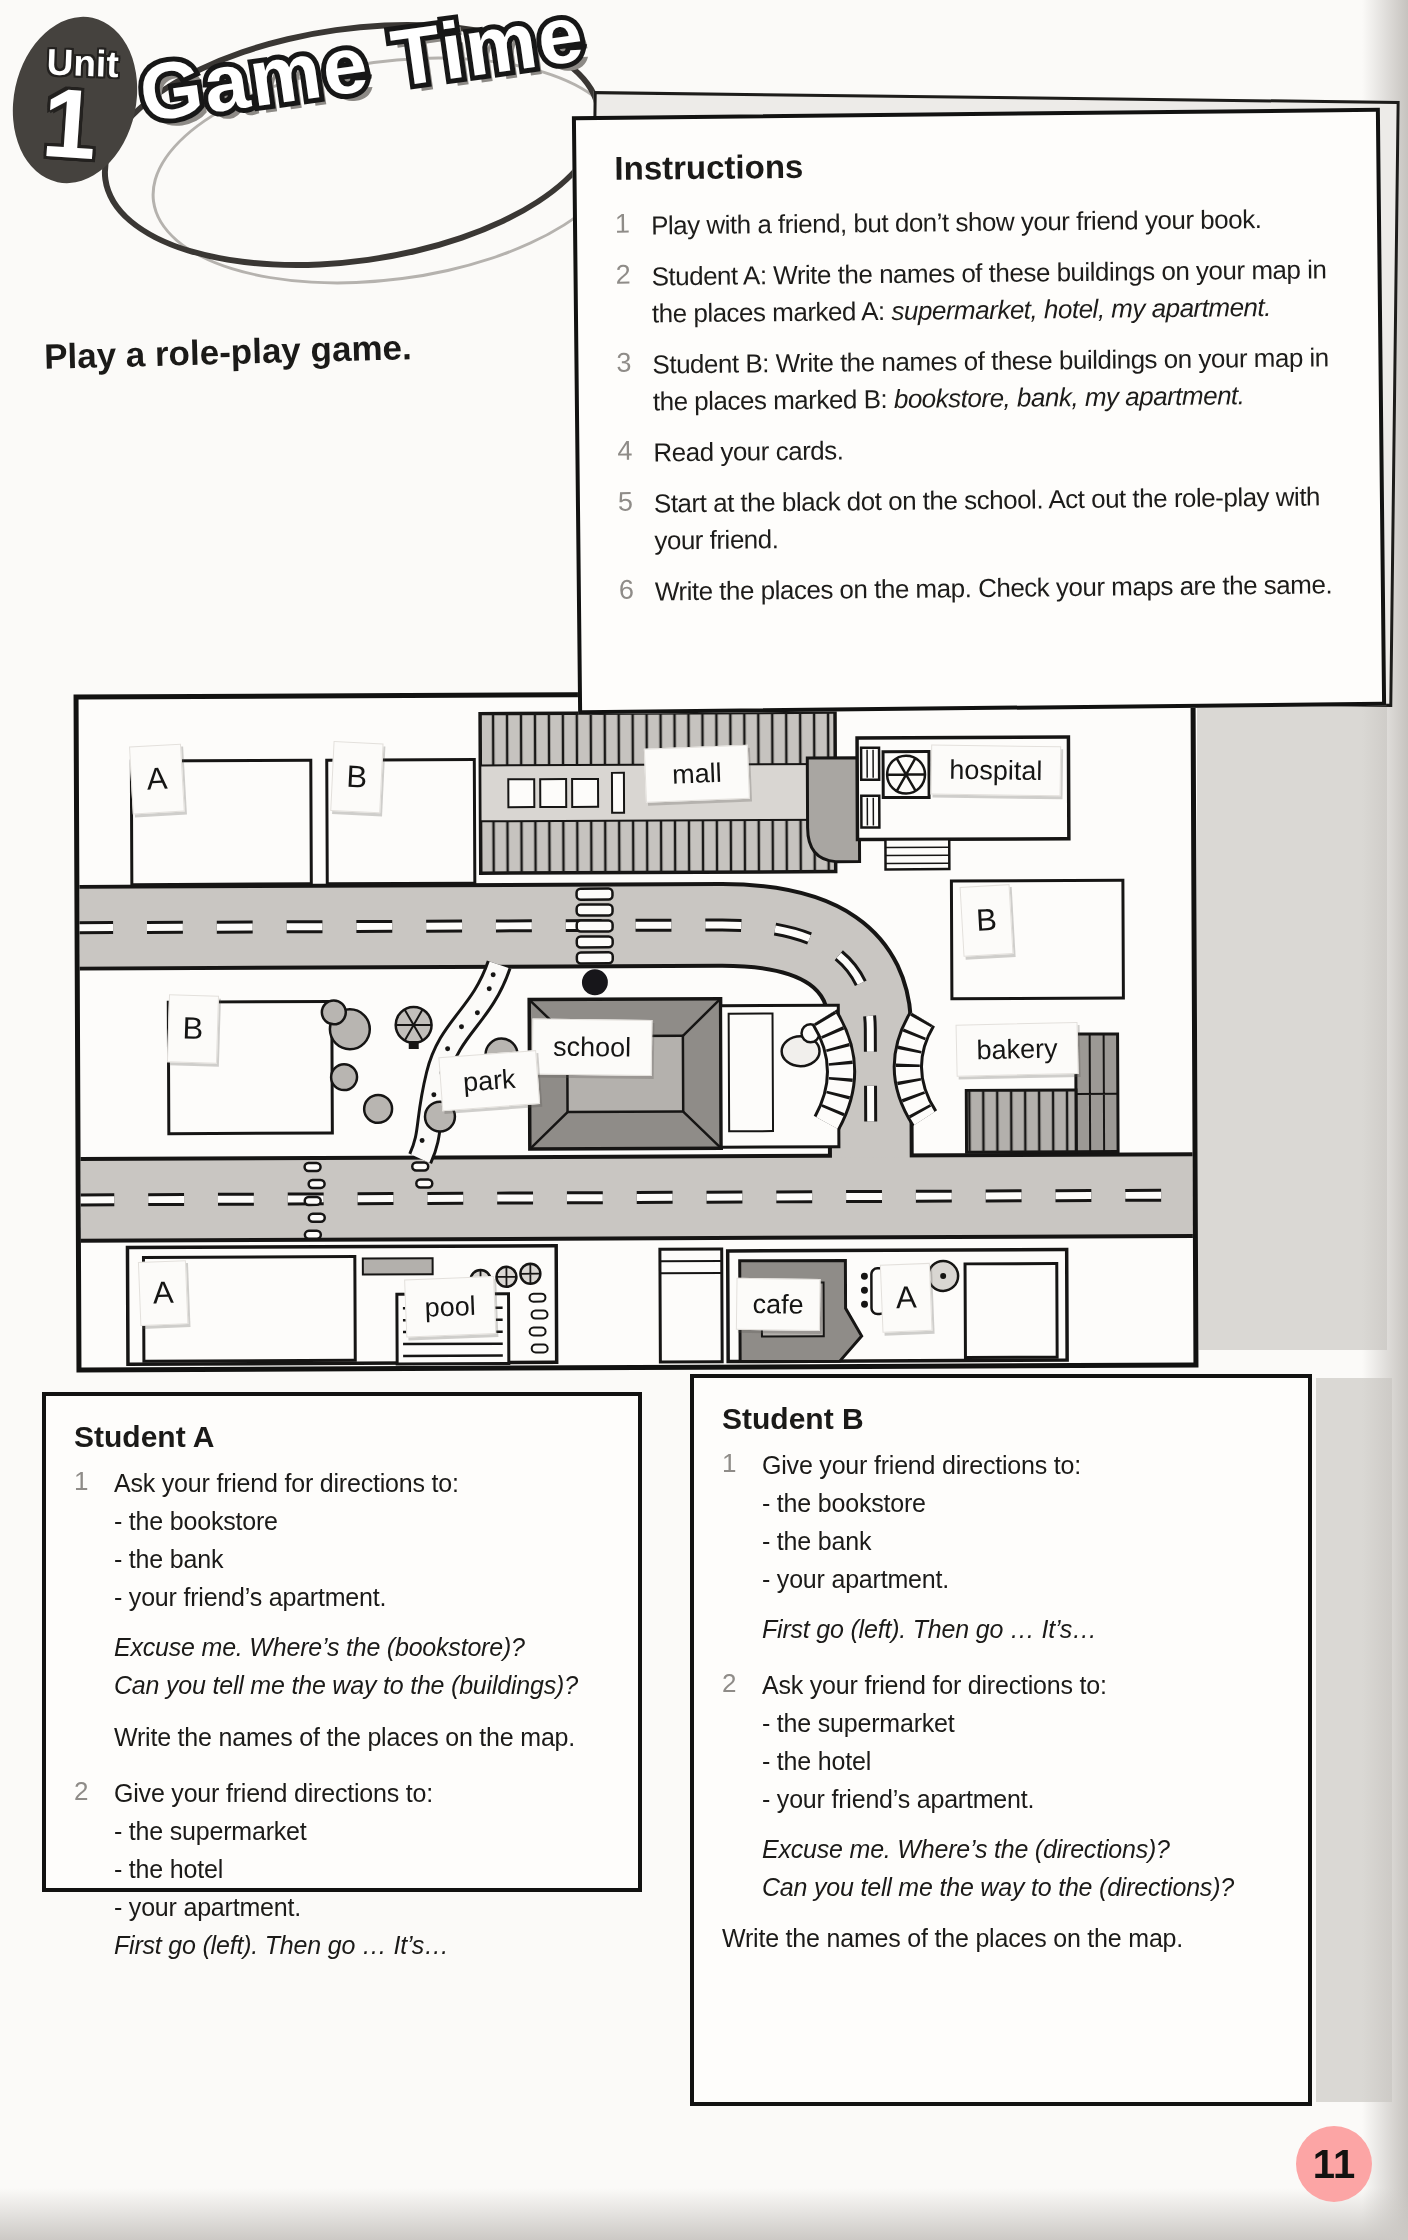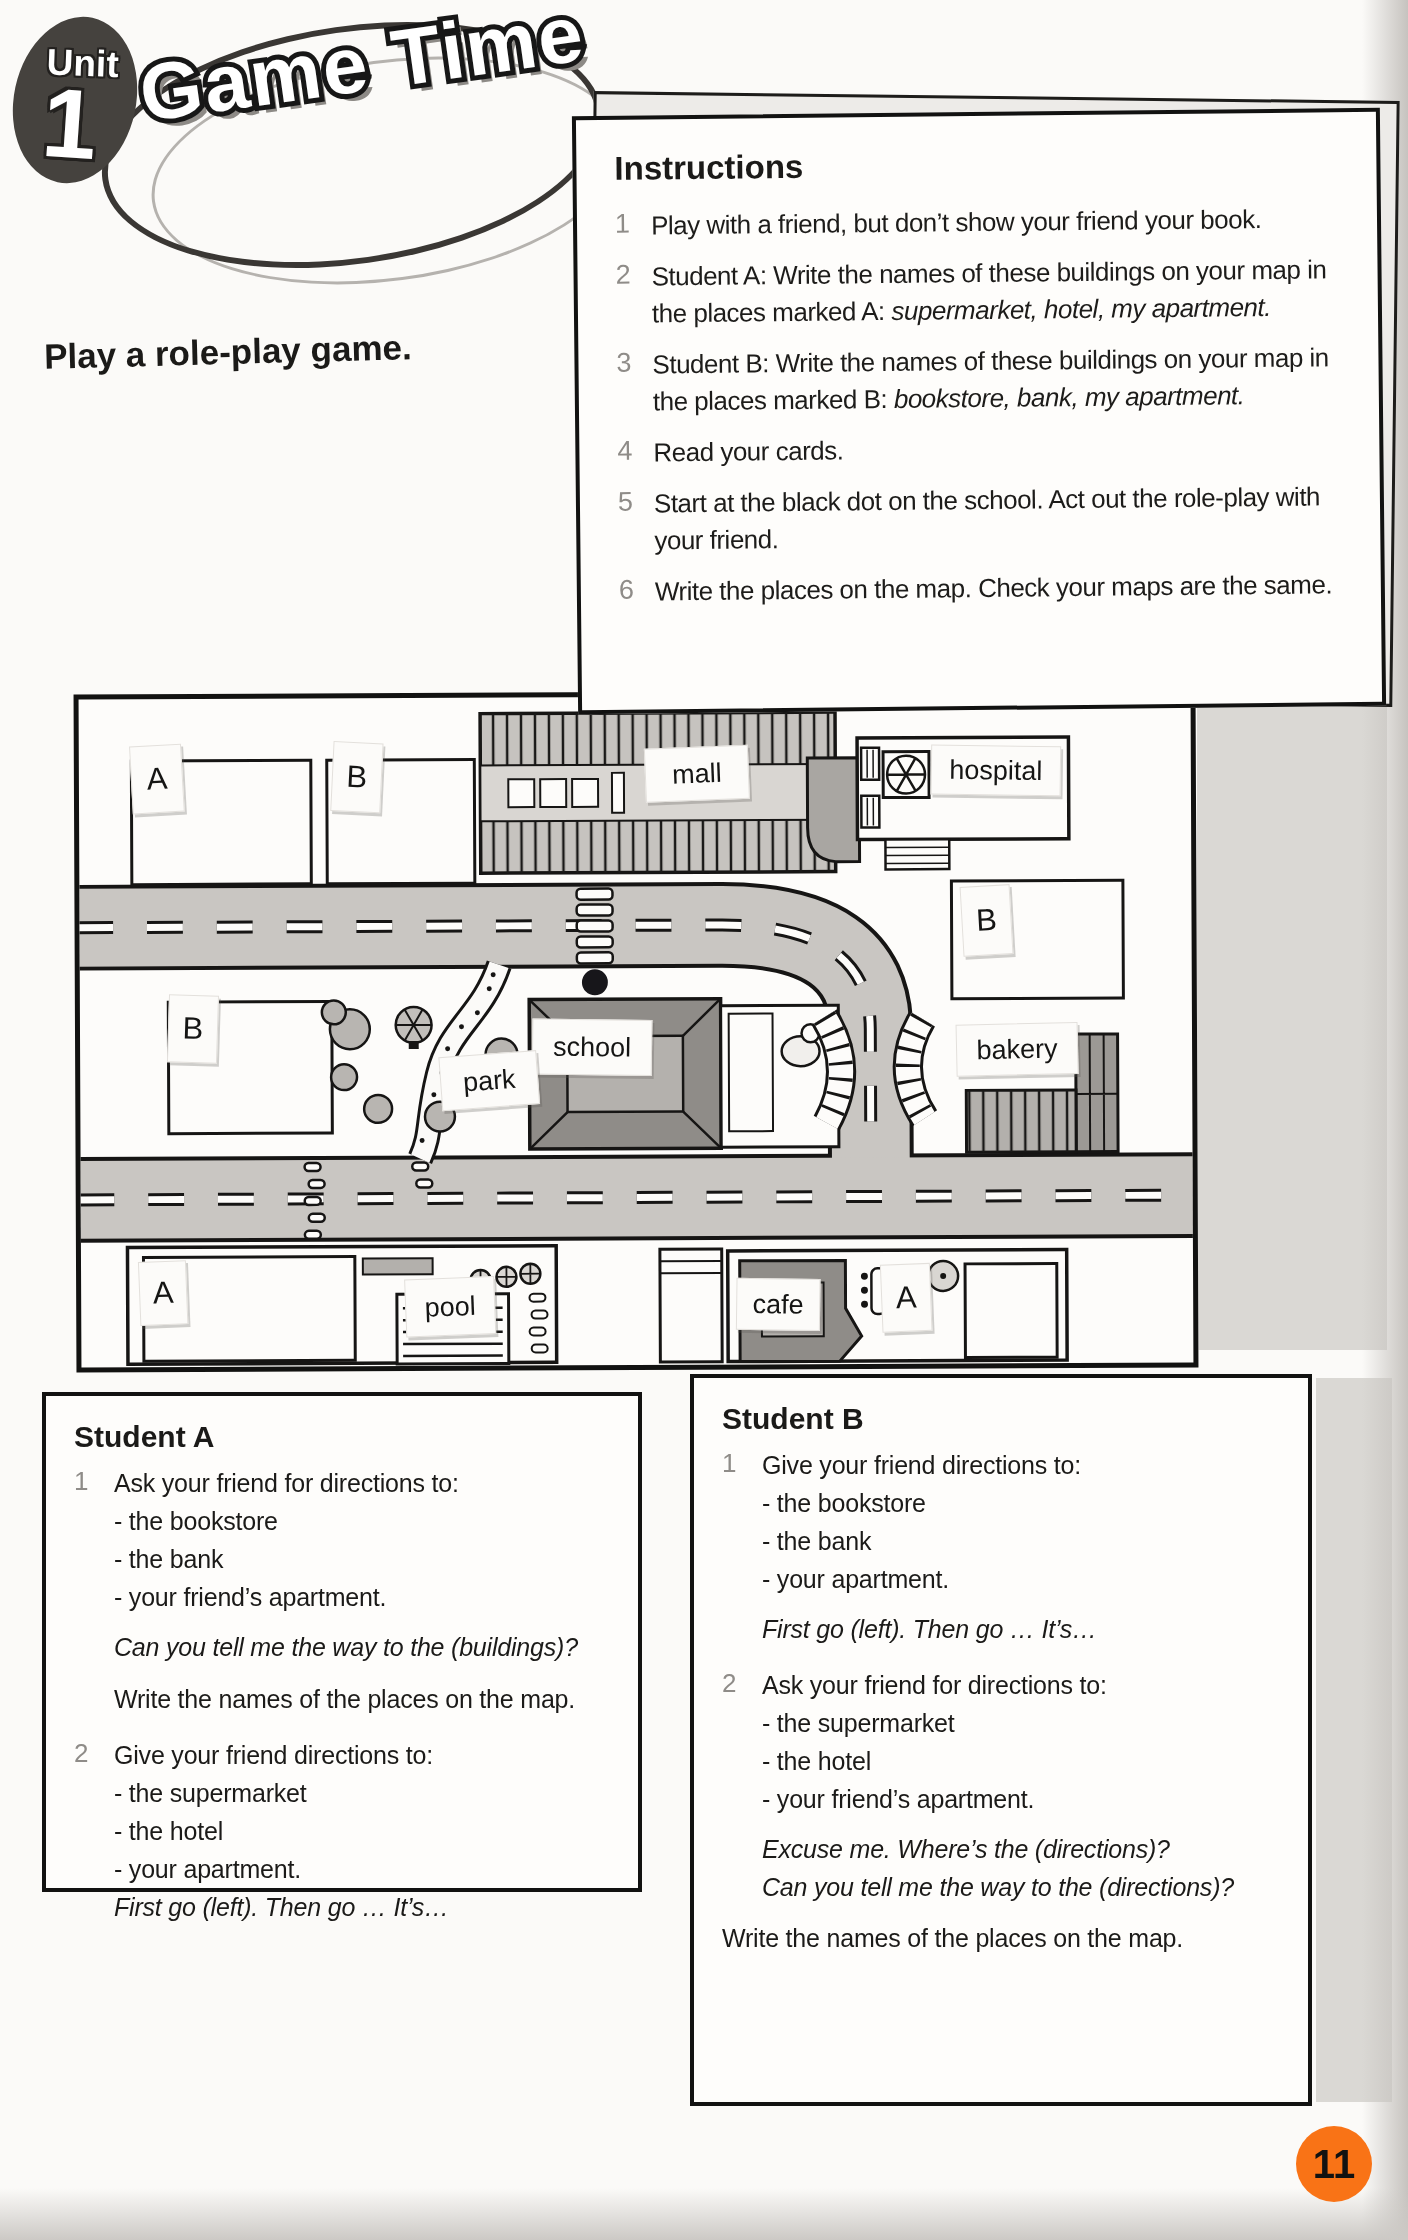--- a/index.html
+++ b/index.html
@@ -66,21 +66,21 @@
   .card-b{left:690px;top:1374px;width:622px;height:732px;}
   .card h3{margin:0 0 10px 0;font-size:30px;font-weight:700;}
   .cd-item{display:flex;margin-bottom:18px;}
   .cd-item .num{flex:0 0 40px;font-size:26px;color:#8f8c88;padding-top:2px;}
   .cd-body{font-size:25px;line-height:1.52;letter-spacing:-0.2px;}
   .cd-body .line{min-height:38px;}
   .cd-body .ex{margin-top:12px;}
   .cd-body .note{margin-top:14px;}
   .card .foot-note{font-size:25px;letter-spacing:-0.2px;margin-top:6px;}
   
-  .page-num{position:absolute;left:1296px;top:2126px;width:76px;height:76px;border-radius:50%;background:#f97316;
+  .page-num{position:absolute;left:1296px;top:2126px;width:76px;height:76px;border-radius:50%;background:#fca5a5;
     display:flex;align-items:center;justify-content:center;font-size:40px;font-weight:700;color:#121211;z-index:7;}
 </style>
 </head>
 <body>
 
 <div class="page">
 
   <div class="shade map-side"></div>
   <div class="shade card-side"></div>
 
@@ -324,20 +324,21 @@
   <div class="card card-a">
     <h3>Student A</h3>
     <div class="cd-item">
       <div class="num">1</div>
       <div class="cd-body">
         <div class="line">Ask your friend for directions to:</div>
         <div class="line">- the bookstore</div>
         <div class="line">- the bank</div>
         <div class="line">- your friend’s apartment.</div>
         <div class="ex">
+          <div class="line it">Excuse me. Where’s the (bookstore)?</div>
           <div class="line it">Can you tell me the way to the (buildings)?</div>
         </div>
         <div class="note">Write the names of the places on the map.</div>
       </div>
     </div>
     <div class="cd-item">
       <div class="num">2</div>
       <div class="cd-body">
         <div class="line">Give your friend directions to:</div>
         <div class="line">- the supermarket</div>

